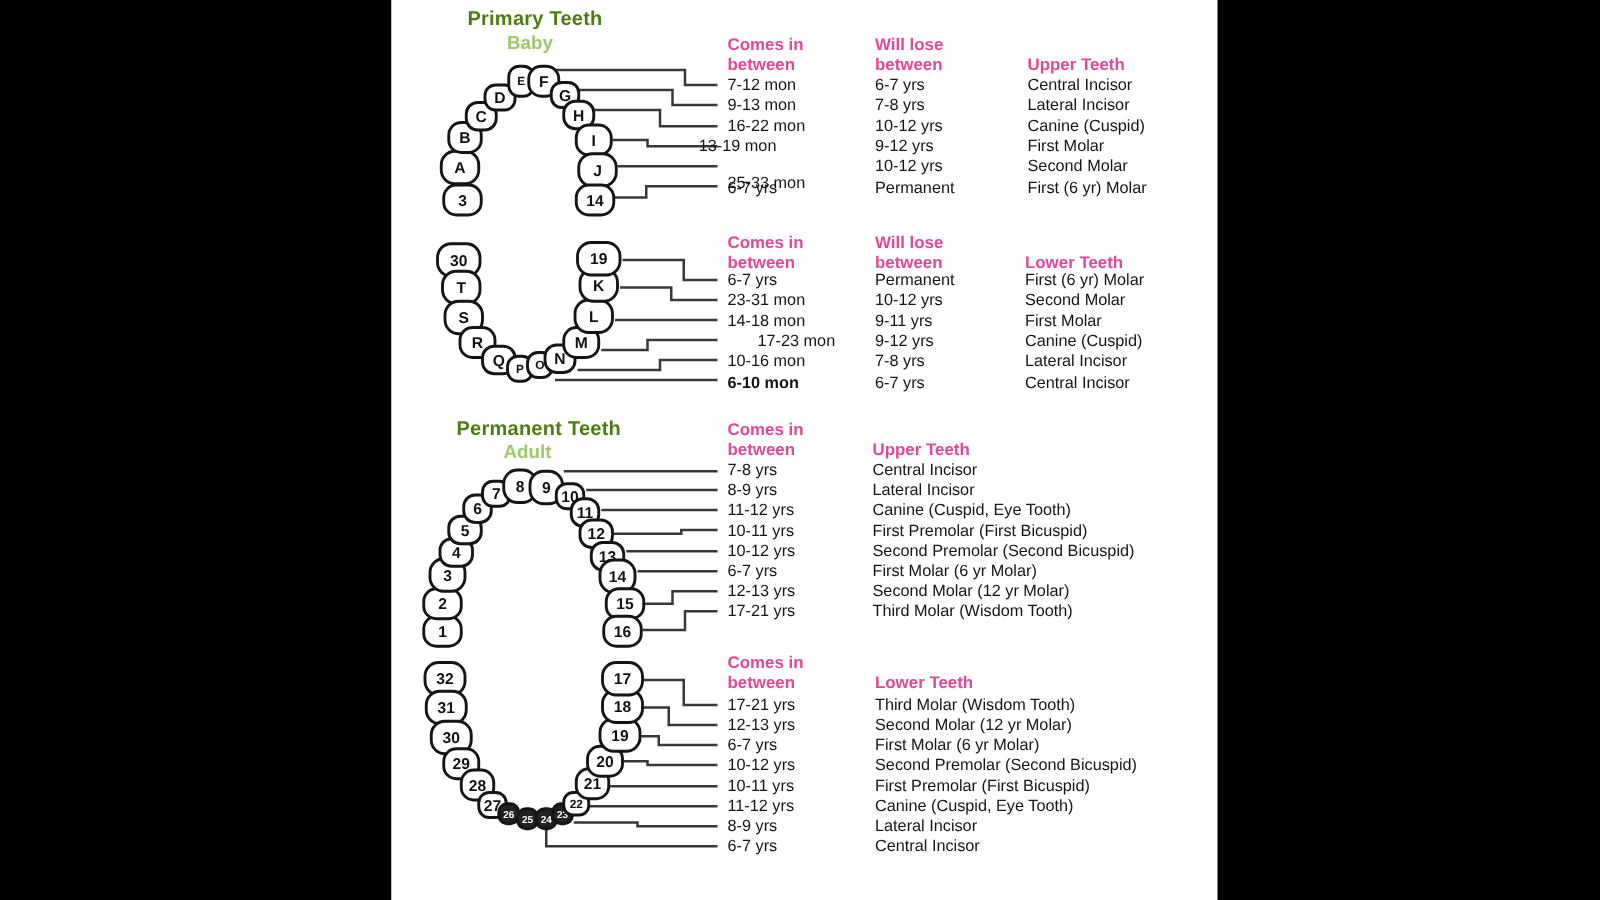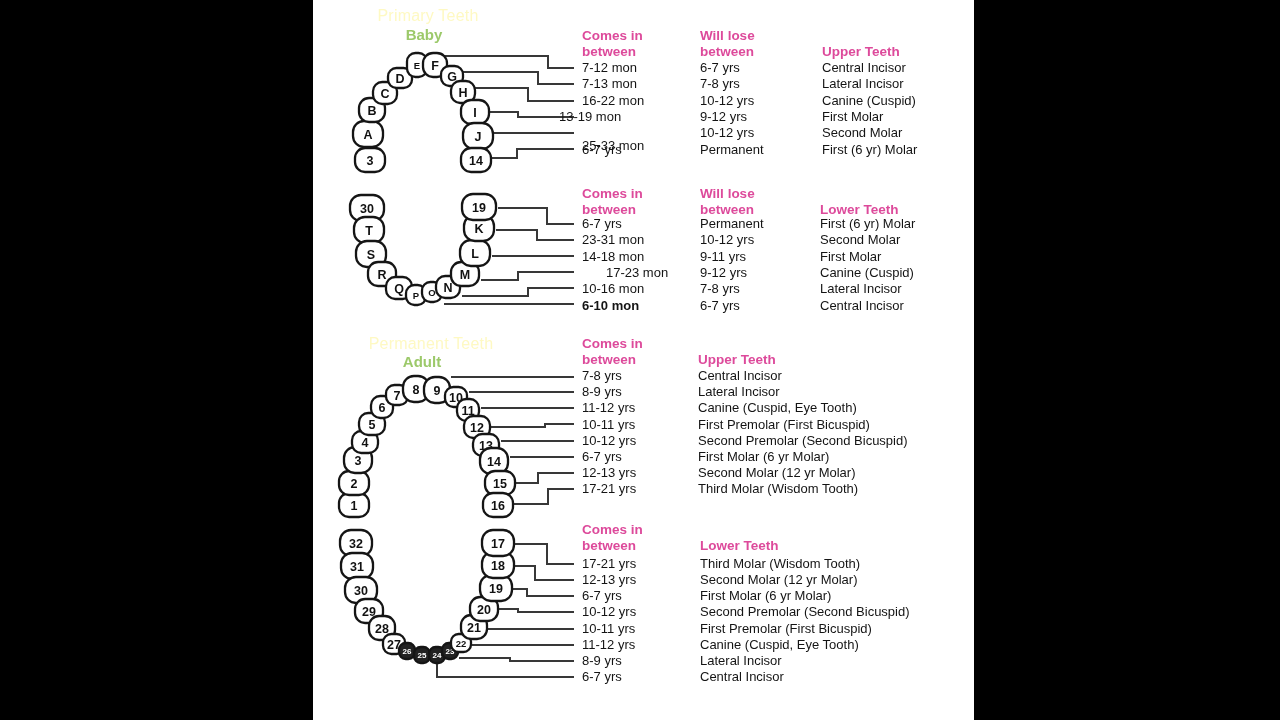--- a/index.html
+++ b/index.html
@@ -4,21 +4,21 @@
 <style>
   html,body { margin:0; padding:0; background:#000; }
   .stage {
     position:relative; width:1280px; height:720px; background:#000;
     font-family:"Liberation Sans", sans-serif; overflow:hidden;
   }
   .paper { position:absolute; left:313px; top:0; width:661px; height:720px; background:#ffffff; }
   .overlay { position:absolute; left:0; top:0; }
   .section-title {
     position:absolute; transform:translateX(-50%);
-    font-size:16px; line-height:20px; font-weight:400; color:#fef9c3;
+    font-size:16px; line-height:20px; font-weight:700; color:#4d7c0f;
     letter-spacing:.2px; white-space:nowrap;
   }
   .section-subtitle {
     position:absolute; transform:translateX(-50%);
     font-size:15px; line-height:18px; font-weight:600; color:#9cc96a; white-space:nowrap;
   }
   .col-header {
     position:absolute; font-size:13.5px; line-height:16px; font-weight:700;
     color:#dd4a9b; white-space:pre-line;
   }
@@ -289,21 +289,21 @@
         <rect x="482" y="530" width="32" height="26" rx="10.92" fill="#ffffff" stroke="#151515" stroke-width="2.3"></rect>
         <text x="498" y="543.5" class="tooth-label" font-size="12.5">17</text>
       </g>
     </svg>
   <div id="text-layer">
       <div class="section-title" style="left: 428px; top: 6px;">Primary Teeth</div>
       <div class="section-subtitle" style="left: 424px; top: 26px;">Baby</div>
       <div class="col-header" style="left: 582px; top: 28px;">Comes in
 between</div>
       <div class="cell" style="left: 582px; top: 60px;">7-12 mon</div>
-      <div class="cell" style="left: 582px; top: 76.3px;">7-13 mon</div>
+      <div class="cell" style="left: 582px; top: 76.3px;">9-13 mon</div>
       <div class="cell" style="left: 582px; top: 92.6px;">16-22 mon</div>
       <div class="cell" style="left: 559px; top: 108.9px;">13-19 mon</div>
       <div class="cell" style="left: 582px; top: 138px;">25-33 mon</div>
       <div class="cell" style="left: 582px; top: 141.5px;">6-7 yrs</div>
       <div class="col-header" style="left: 700px; top: 28px;">Will lose
 between</div>
       <div class="cell" style="left: 700px; top: 60px;">6-7 yrs</div>
       <div class="cell" style="left: 700px; top: 76.3px;">7-8 yrs</div>
       <div class="cell" style="left: 700px; top: 92.6px;">10-12 yrs</div>
       <div class="cell" style="left: 700px; top: 108.9px;">9-12 yrs</div>

